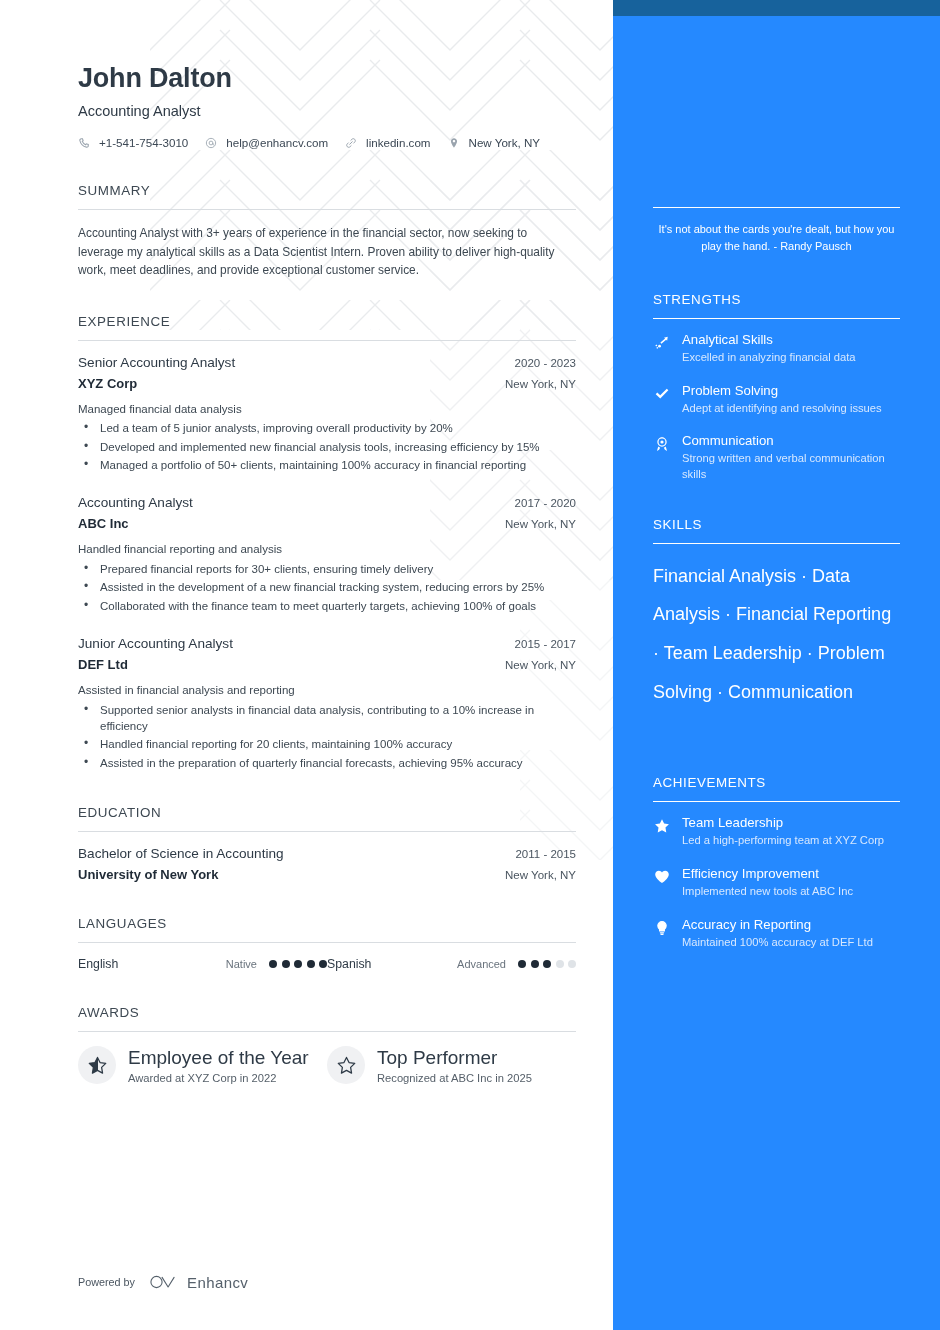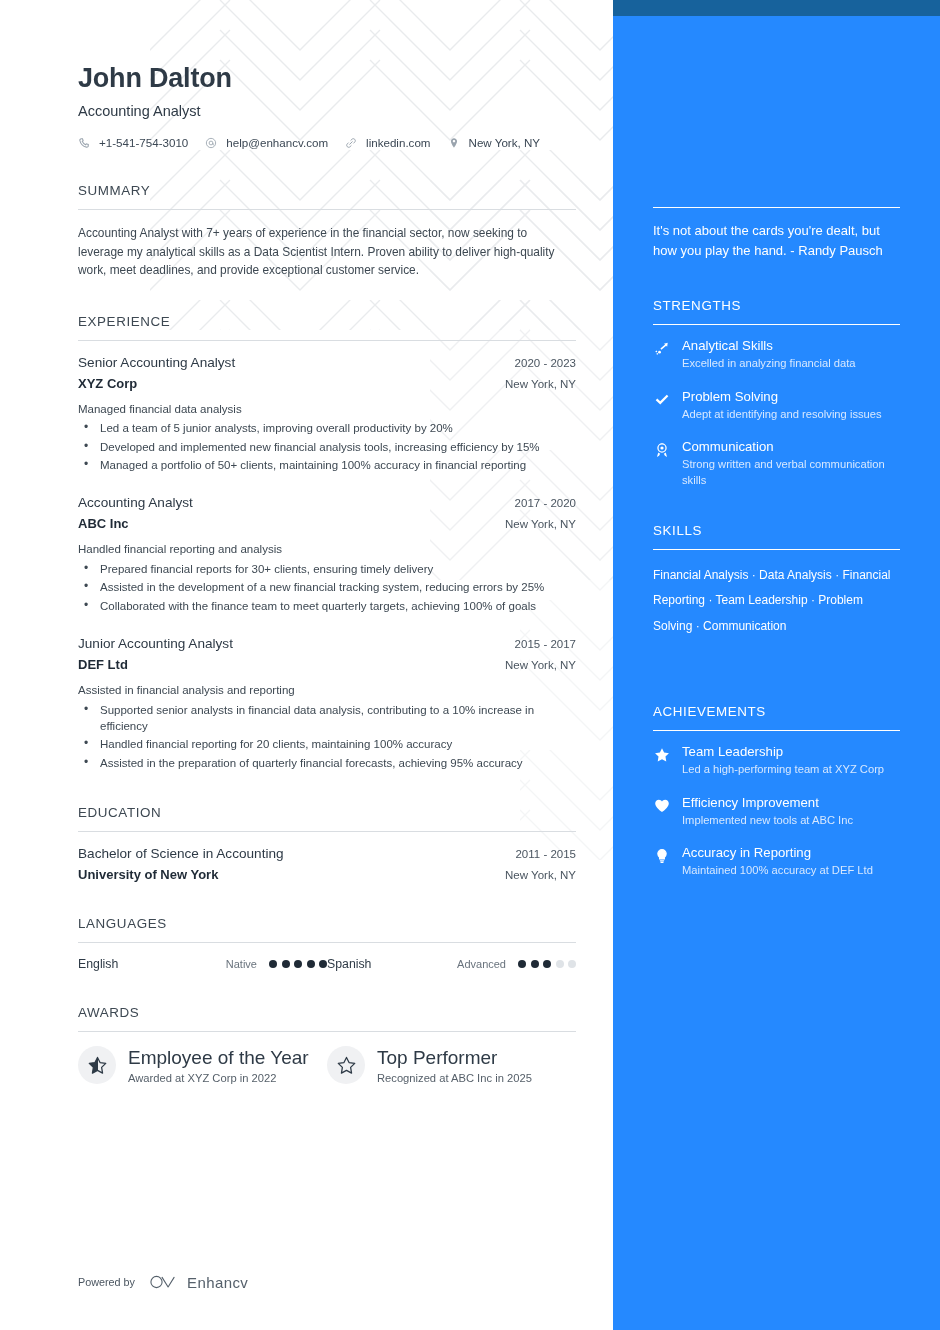--- a/index.html
+++ b/index.html
@@ -216,34 +216,35 @@
   .side-title {
     font-size: 13.4px;
     letter-spacing: 0.6px;
     color: #ffffff;
     font-weight: 400;
     padding-bottom: 11px;
   }
   .side-rule { height: 1px; background: #ffffff; width: 100%; }
   .side-body { padding-top: 13px; }
   .quote {
-    font-size: 13px;
+    font-size: 11px;
     line-height: 1.5;
     color: #ffffff;
+    text-align: center;
   }
 
   .sitem { display: flex; gap: 11px; margin-bottom: 17px; }
   .sitem:last-child { margin-bottom: 0; }
   .sicon { flex: 0 0 18px; width:18px; height:18px; display:flex; align-items:center; justify-content:center; margin-top:2px; }
   .sicon svg { width: 16px; height: 16px; fill: #ffffff; }
   .sitem-title { font-size: 13.2px; color: #ffffff; }
   .sitem-sub { font-size: 11.2px; color: #d7e8ff; line-height: 1.4; margin-top: 3px; }
 
   .skills-text {
-    font-size: 12px;
+    font-size: 18px;
     color: #ffffff;
     line-height: 2.15;
   }
   .skill-sep { color: #ffffff; }
 </style>
 </head>
 <body>
 
 <div class="page">
 
@@ -299,21 +300,21 @@
           </svg>
         </span>
         <span>New York, NY</span>
       </div>
     </div>
 
     <div class="section">
       <div class="sec-title">SUMMARY</div>
       <div class="sec-rule"></div>
       <div class="sec-body">
-        <p class="summary">Accounting Analyst with 7+ years of experience in the financial sector, now seeking to leverage my analytical skills as a Data Scientist Intern. Proven ability to deliver high-quality work, meet deadlines, and provide exceptional customer service.</p>
+        <p class="summary">Accounting Analyst with 3+ years of experience in the financial sector, now seeking to leverage my analytical skills as a Data Scientist Intern. Proven ability to deliver high-quality work, meet deadlines, and provide exceptional customer service.</p>
       </div>
     </div>
 
     <div class="section">
       <div class="sec-title">EXPERIENCE</div>
       <div class="sec-rule"></div>
       <div class="sec-body" id="exp-body">
   <div class="entry">
     <div class="entry-row">
       <span class="entry-title">Senior Accounting Analyst</span>

